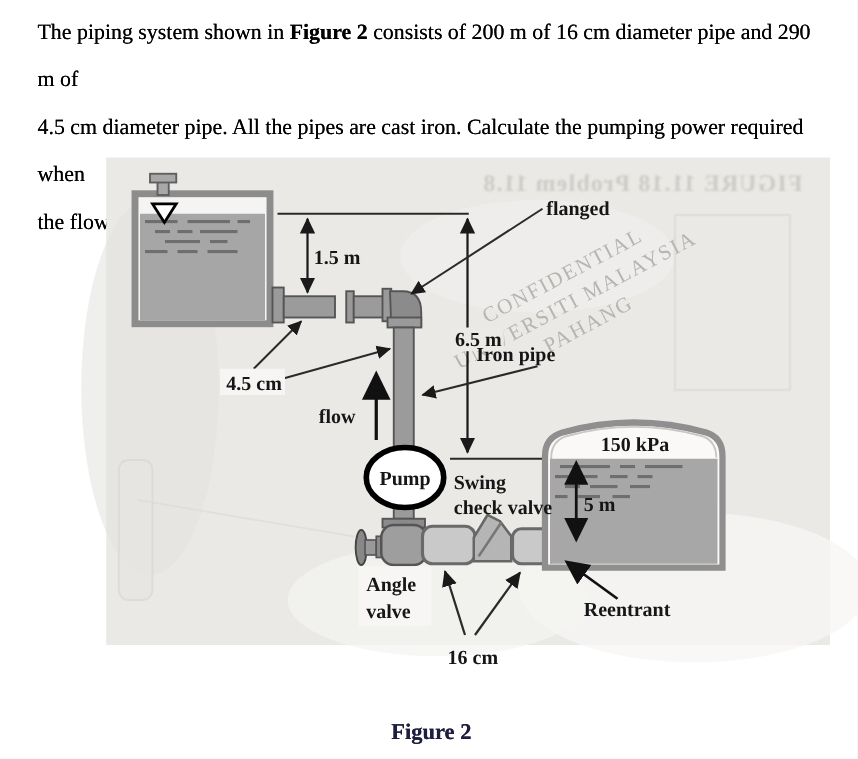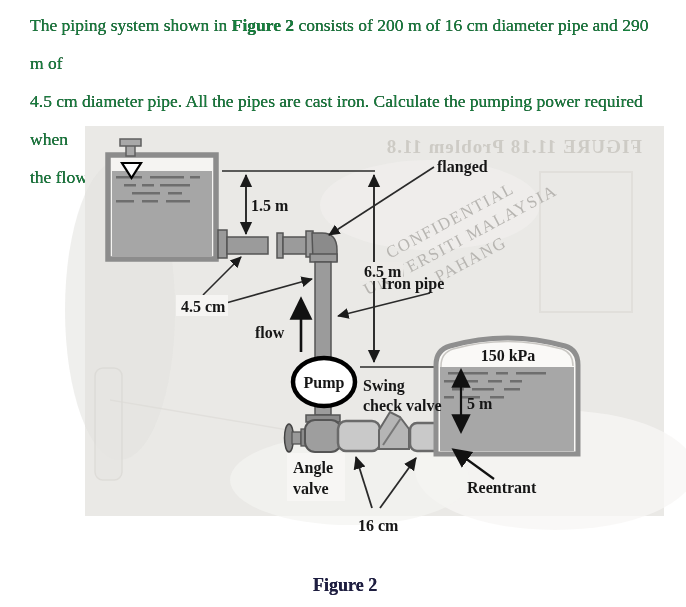--- a/index.html
+++ b/index.html
@@ -1,20 +1,20 @@
 <!DOCTYPE html>
 <html><head>
 <meta charset="utf-8">
 <style>
   html,body{margin:0;padding:0;}
   body{width:686px;height:607px;position:relative;background:#ffffff;overflow:hidden;
        font-family:"Liberation Serif", serif;}
   .page{position:absolute;inset:0;}
   .problem-text{position:absolute;left:30px;top:6px;width:632px;
-       font-size:17.5px;line-height:38px;color:#15803d;
+       font-size:17.5px;line-height:38px;color:#000000;
        text-shadow:0 0 .5px #131313;}
   .problem-text b{font-weight:700;}
   .fig-caption{position:absolute;left:313px;top:575px;
        font-size:18px;font-weight:700;color:#1e1e40;text-shadow:0 0 .4px #1e1e40;}
   svg{position:absolute;left:0;top:0;}
   svg text{font-family:"Liberation Serif", serif;fill:#161616;}
   .lbl{font-size:16px;font-weight:700;}
   .wm{font-size:17px;font-weight:400;fill:#b7b5b1;letter-spacing:1.5px;}
   .bleed{font-size:19px;font-weight:700;fill:#c9c6c0;letter-spacing:1px;opacity:.85;}
 </style>

